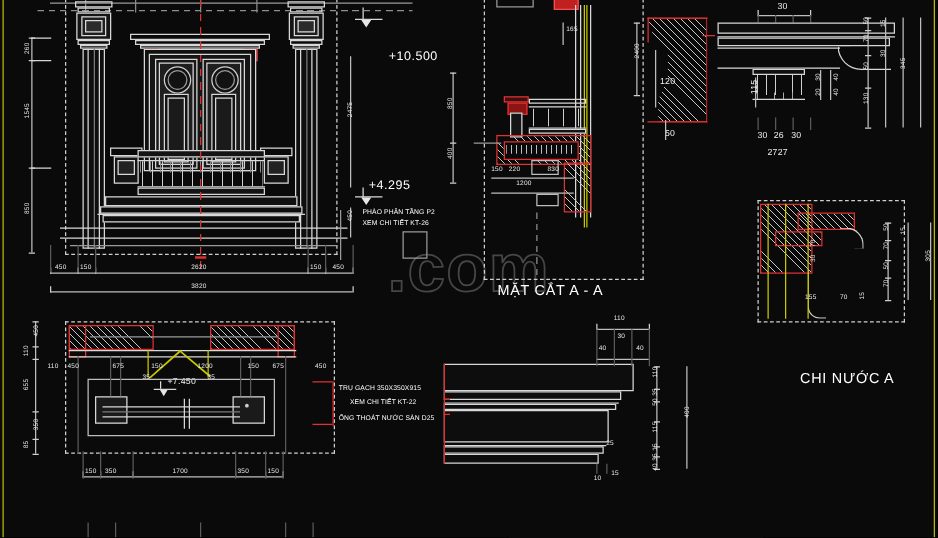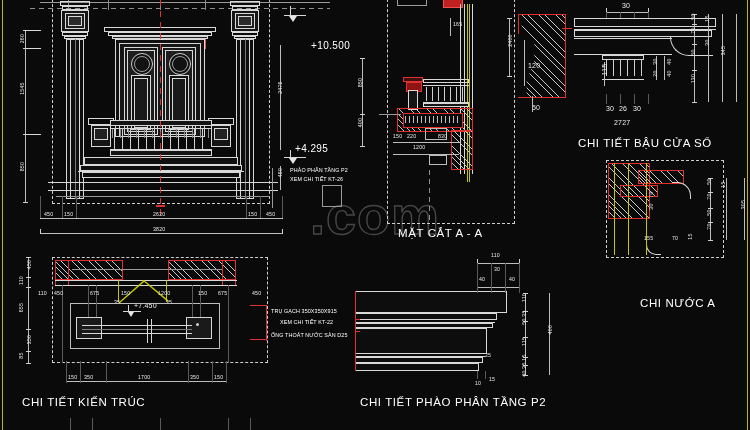--- a/index.html
+++ b/index.html
@@ -355,21 +355,20 @@
     <div class="abs" style="left:268px;top:54px;">
       <div class="t note" style="left:3px;top:0;">TRỤ GẠCH 350X350X915</div>
       <div class="t note" style="left:12px;top:11px;">XEM CHI TIẾT KT-22</div>
       <div class="t note" style="left:3px;top:24px;">ỐNG THOÁT NƯỚC SÀN D25</div>
       <div class="lnr" style="left:-2px;top:-4px;width:0.7px;height:36px;"></div>
       <div class="lnr" style="left:-18px;top:-4px;width:16px;height:0.7px;"></div>
       <div class="lnr" style="left:-18px;top:30px;width:16px;height:0.7px;"></div>
     </div>
   </div>
 
-  <div class="t title" style="left:22px;top:397px;">CHI TIẾT KIẾN TRÚC</div>
 
   <div class="abs" style="left:385px;top:0;width:150px;height:250px;">
 
     <div class="dash" style="left:2px;top:-6px;width:128px;height:230px;border-width:1.2px;"></div>
 
     <div class="box" style="left:12px;top:-2px;width:30px;height:8px;border-color:#9a9a9a;"></div>
     <div class="t dim" style="left:16px;top:0;">&nbsp;</div>
     <div class="t dim" style="left:18px;top:10px;">&nbsp;</div>
 
     <div class="abs" style="left:58px;top:-1px;width:18px;height:7px;background:#c02020;border:0.7px solid #f05050;"></div>
@@ -518,21 +517,20 @@
       <div class="lndk" style="left:14px;top:-6px;width:0.6px;height:10px;"></div>
       <div class="lndk" style="left:28px;top:-6px;width:0.6px;height:10px;"></div>
       <div class="lndk" style="left:42px;top:-6px;width:0.6px;height:10px;"></div>
       <div class="t dim6" style="left:0;top:5px;font-size:7px;">30</div>
       <div class="t dim6" style="left:13px;top:5px;font-size:7px;">26</div>
       <div class="t dim6" style="left:27px;top:5px;font-size:7px;">30</div>
       <div class="t dim6" style="left:8px;top:19px;font-size:7px;">2727</div>
     </div>
   </div>
 
-  <div class="t title" style="left:578px;top:138px;">CHI TIẾT BẬU CỬA SỔ</div>
 
   <div class="abs" style="left:590px;top:160px;width:160px;height:130px;">
 
     <div class="dash" style="left:16px;top:0;width:118px;height:98px;border-width:1.2px;"></div>
 
     <div class="hatchr" style="left:18px;top:3px;width:42px;height:56px;"></div>
     <div class="hatchr" style="left:48px;top:10px;width:46px;height:14px;"></div>
     <div class="hatchr" style="left:30px;top:25px;width:38px;height:12px;"></div>
 
     <div class="abs" style="left:82px;top:22px;width:18px;height:16px;border-right:1px solid #d8d8d8;
@@ -625,21 +623,20 @@
     </div>
 
     <div class="abs" style="left:122px;top:132px;">
       <div class="lndk" style="left:0;top:-6px;width:0.6px;height:8px;"></div>
       <div class="lndk" style="left:8px;top:-6px;width:0.6px;height:8px;"></div>
       <div class="t dim" style="left:-2px;top:4px;">10</div>
       <div class="t dim" style="left:12px;top:0px;">15</div>
     </div>
   </div>
 
-  <div class="t title" style="left:360px;top:397px;">CHI TIẾT PHÀO PHÂN TẦNG P2</div>
 
   <div class="lndk" style="left:70px;top:418px;width:0.6px;height:12px;"></div>
   <div class="lndk" style="left:92px;top:418px;width:0.6px;height:12px;"></div>
   <div class="lndk" style="left:160px;top:418px;width:0.6px;height:12px;"></div>
   <div class="lndk" style="left:228px;top:418px;width:0.6px;height:12px;"></div>
   <div class="lndk" style="left:250px;top:418px;width:0.6px;height:12px;"></div>
 
 </div>
 
 </body></html>

